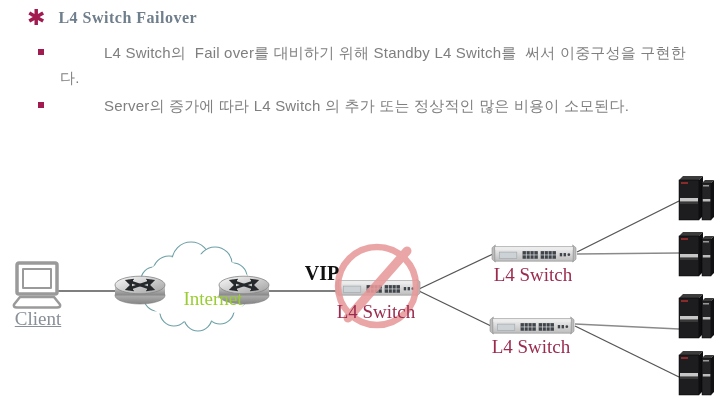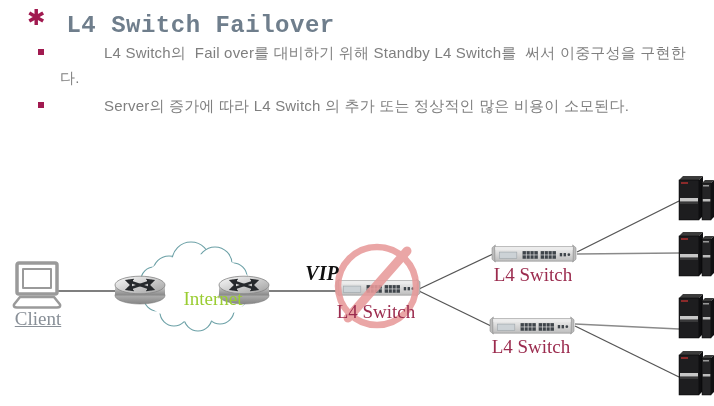--- a/index.html
+++ b/index.html
@@ -4,36 +4,36 @@
 <style>
   html,body{margin:0;padding:0;}
   body{
     width:714px;height:406px;background:#ffffff;overflow:hidden;position:relative;
     font-family:"Liberation Sans", sans-serif;
   }
   .slide{position:absolute;inset:0;}
   
   .title-row{position:absolute;left:27px;top:4px;display:flex;align-items:flex-start;gap:13px;}
   .title-bullet{color:#a11a50;font-size:22px;line-height:27px;font-family:"DejaVu Sans",sans-serif;}
-  .page-title{margin:8px;font-family:Liberation Mono, monospace;font-weight:bold;
-    font-size:24px;line-height:27px;color:#6f7e8c;letter-spacing:.5px;}
+  .page-title{margin:0;font-family:Liberation Serif, serif;font-weight:bold;
+    font-size:16px;line-height:27px;color:#6f7e8c;letter-spacing:.5px;}
   
   .bullets{position:absolute;left:36px;top:40px;width:660px;margin:0;padding:0;list-style:none;}
   .bullets li{position:relative;padding-left:24px;margin-bottom:3px;font-size:15px;
     line-height:25px;color:#7f7f7f;letter-spacing:.2px;}
   .bullet-square{position:absolute;left:2px;top:9px;width:6px;height:6px;background:#a11a50;}
   .bullet-text{white-space:pre-wrap;margin-left:44px;}
   
   .diagram{position:absolute;inset:0;}
   .diagram svg{position:absolute;left:0;top:0;}
   .lbl{position:absolute;font-family:"Liberation Serif","DejaVu Serif",serif;font-size:19px;
     color:#9b2b4e;text-align:center;}
   .lbl-client{left:4px;top:308px;width:68px;color:#888f97;text-decoration:underline;}
   .lbl-internet{left:170px;top:288px;width:86px;color:#9acd32;}
-  .lbl-vip{left:302px;top:262px;width:40px;color:#101010;font-weight:bold;font-size:20px;font-style:italic;}
+  .lbl-vip{left:302px;top:262px;width:40px;color:#101010;font-weight:bold;font-size:20px;}
   .lbl-sw-failed{left:334px;top:301px;width:84px;}
   .lbl-sw-top{left:489px;top:264px;width:88px;}
   .lbl-sw-bottom{left:487px;top:336px;width:88px;}
 </style>
 </head>
 <body>
 
 <div class="slide">
 
   <div class="title-row">

